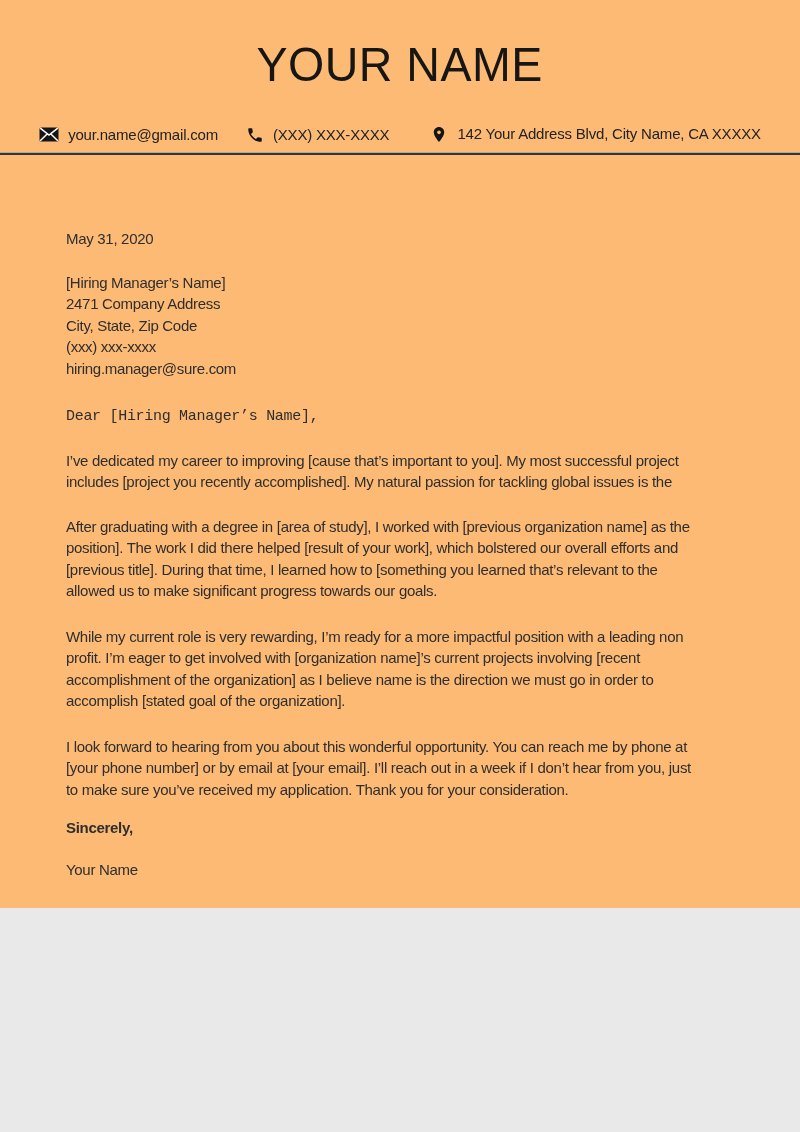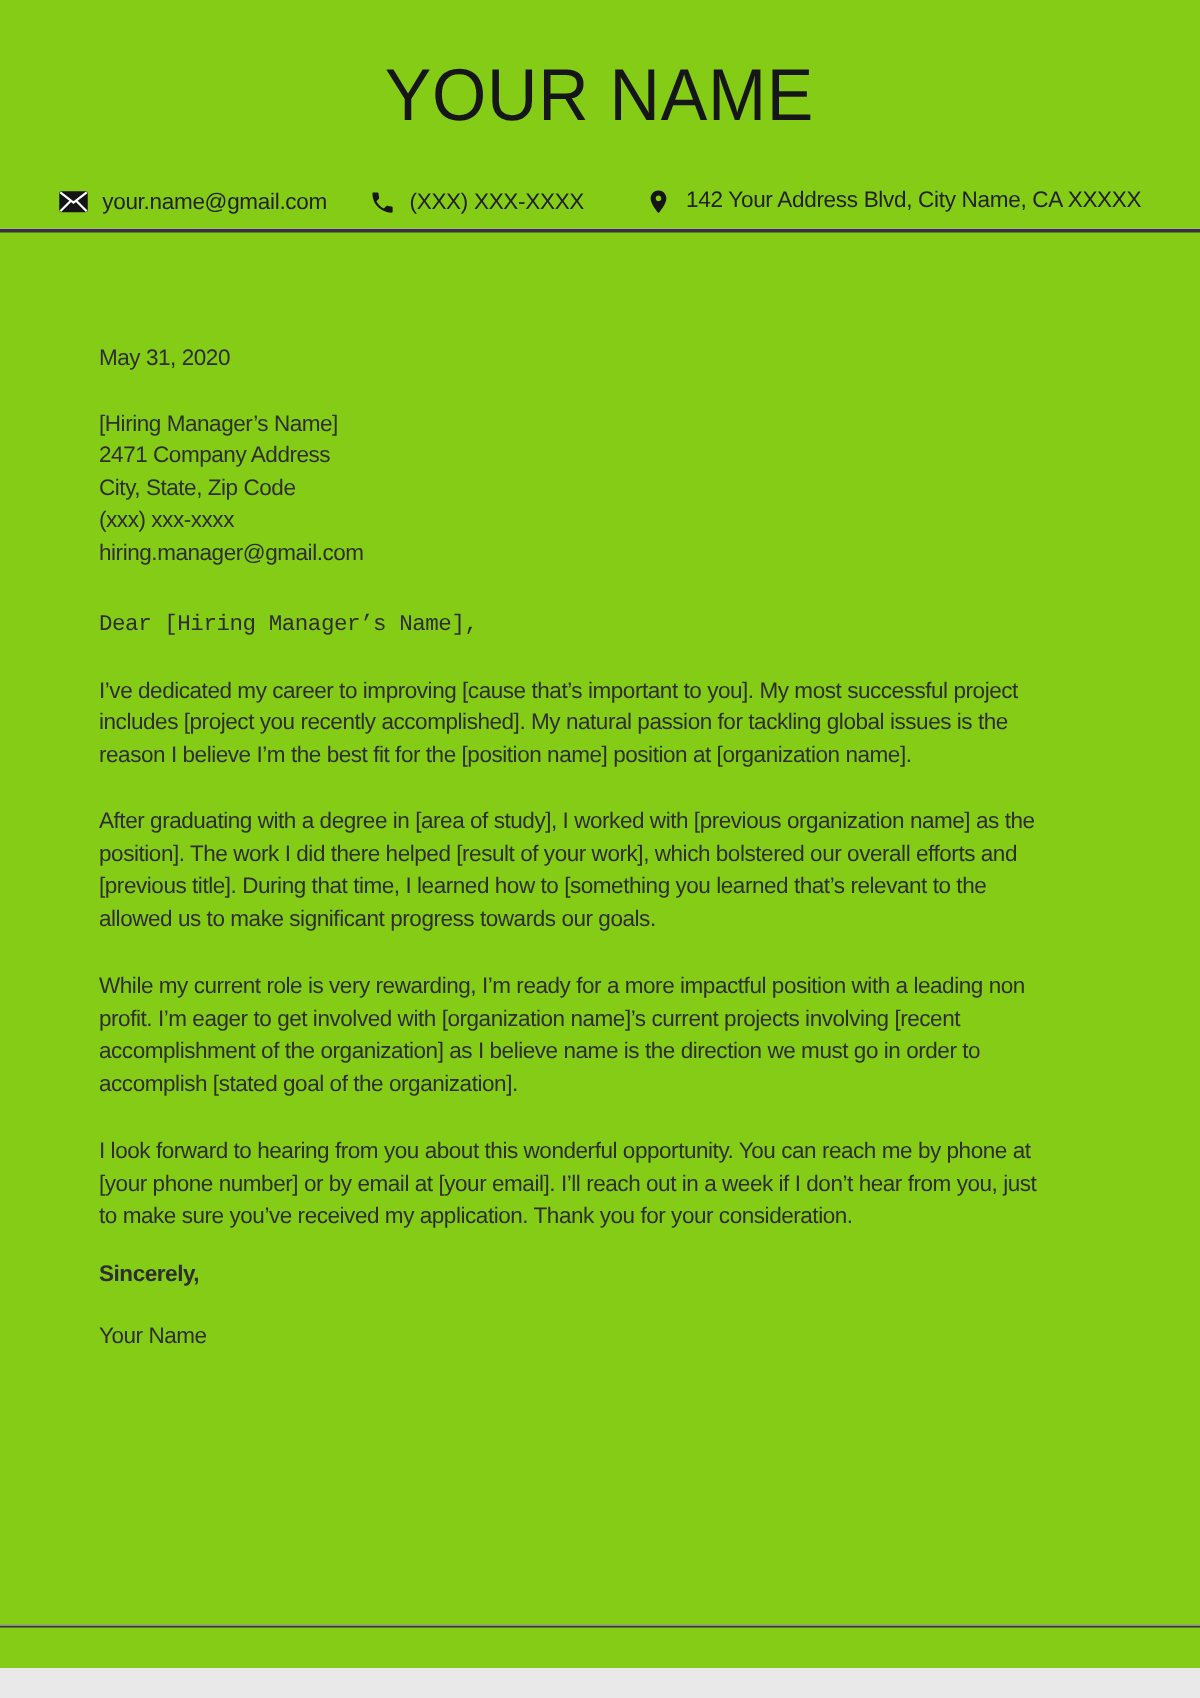--- a/index.html
+++ b/index.html
@@ -2,23 +2,23 @@
 <html><head>
 <meta charset="utf-8">
 <style>
   * { margin: 0; padding: 0; box-sizing: border-box; }
   html, body { background: #e9e9e9; }
   body { font-family: "Liberation Sans", sans-serif; }
 
   .page {
     position: relative;
     width: 800px;
-    height: 1112px;
+    height: 908px;
     margin: 0 auto;
-    background: #84cc16;
+    background: #fdba74;
     overflow: hidden;
   }
 
   
   .header { padding-top: 39px; }
 
   .name-title {
     text-align: center;
     height: 50px;
     line-height: 50px;
@@ -124,31 +124,30 @@
 
     <div class="block first">
       <div class="line">May 31, 2020</div>
     </div>
 
     <div class="block">
         <div class="line">[Hiring Manager’s Name]</div>
         <div class="line">2471 Company Address</div>
         <div class="line">City, State, Zip Code</div>
         <div class="line">(xxx) xxx-xxxx</div>
-        <div class="line">hiring.manager@gmail.com</div>
+        <div class="line">hiring.manager@sure.com</div>
       </div>
 
     <div class="block m27">
       <div class="line">Dear [Hiring Manager’s Name],</div>
     </div>
 
     <div class="block">
         <div class="line">I’ve dedicated my career to improving [cause that’s important to you]. My most successful project</div>
         <div class="line">includes [project you recently accomplished]. My natural passion for tackling global issues is the</div>
-        <div class="line">reason I believe I’m the best fit for the [position name] position at [organization name].</div>
       </div>
 
     <div class="block m23">
         <div class="line">After graduating with a degree in [area of study], I worked with [previous organization name] as the</div>
         <div class="line">position]. The work I did there helped [result of your work], which bolstered our overall efforts and</div>
         <div class="line">[previous title]. During that time, I learned how to [something you learned that’s relevant to the</div>
         <div class="line">allowed us to make significant progress towards our goals.</div>
       </div>
 
     <div class="block m24">

